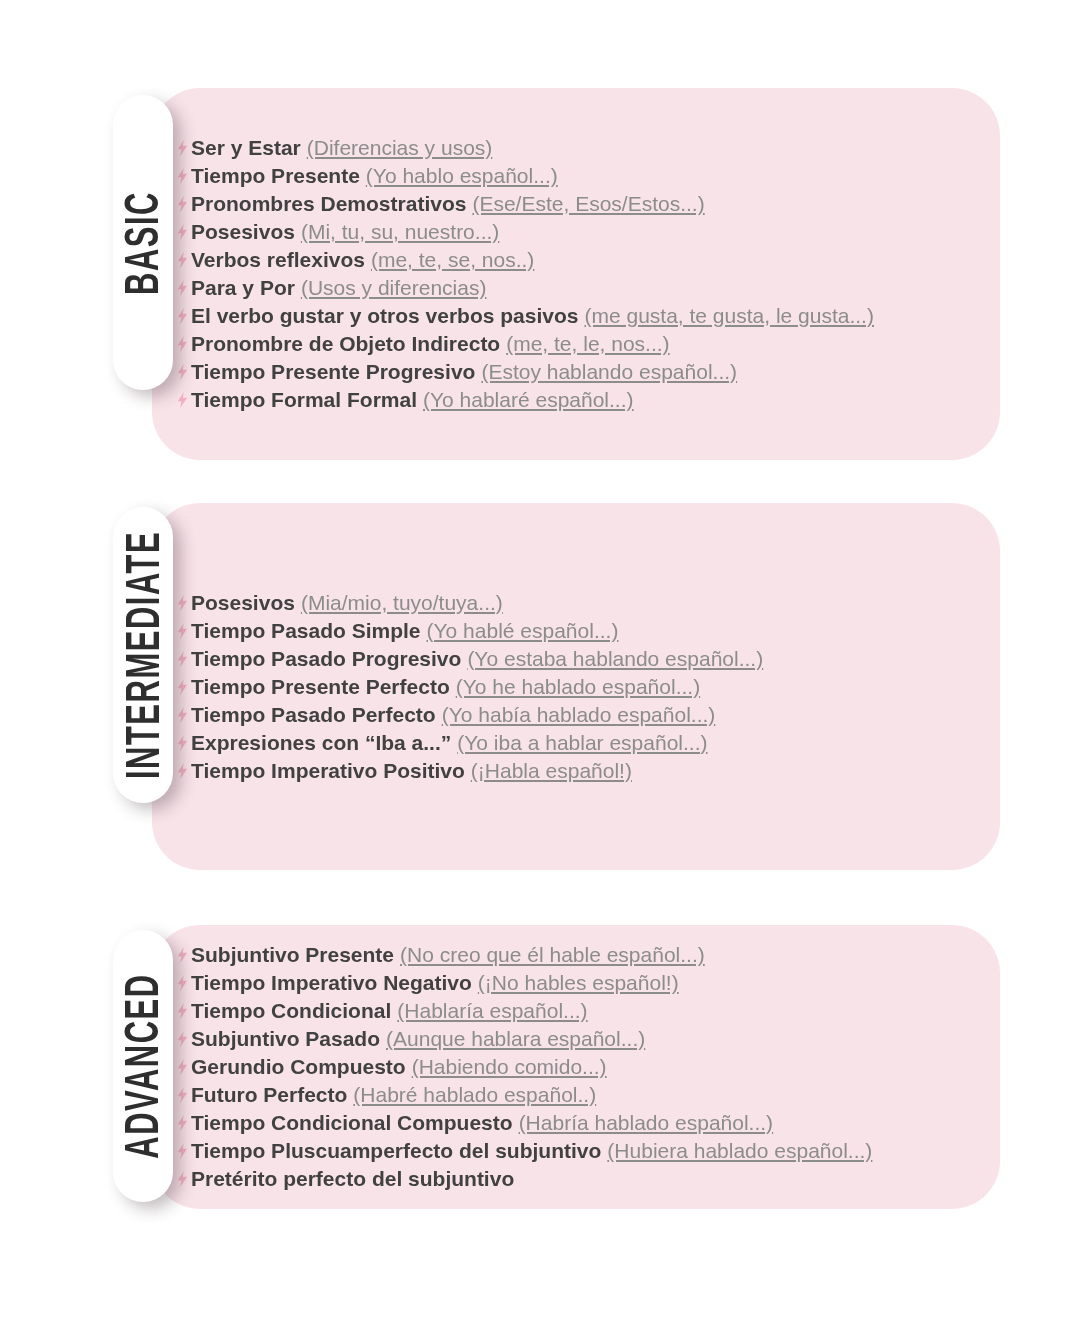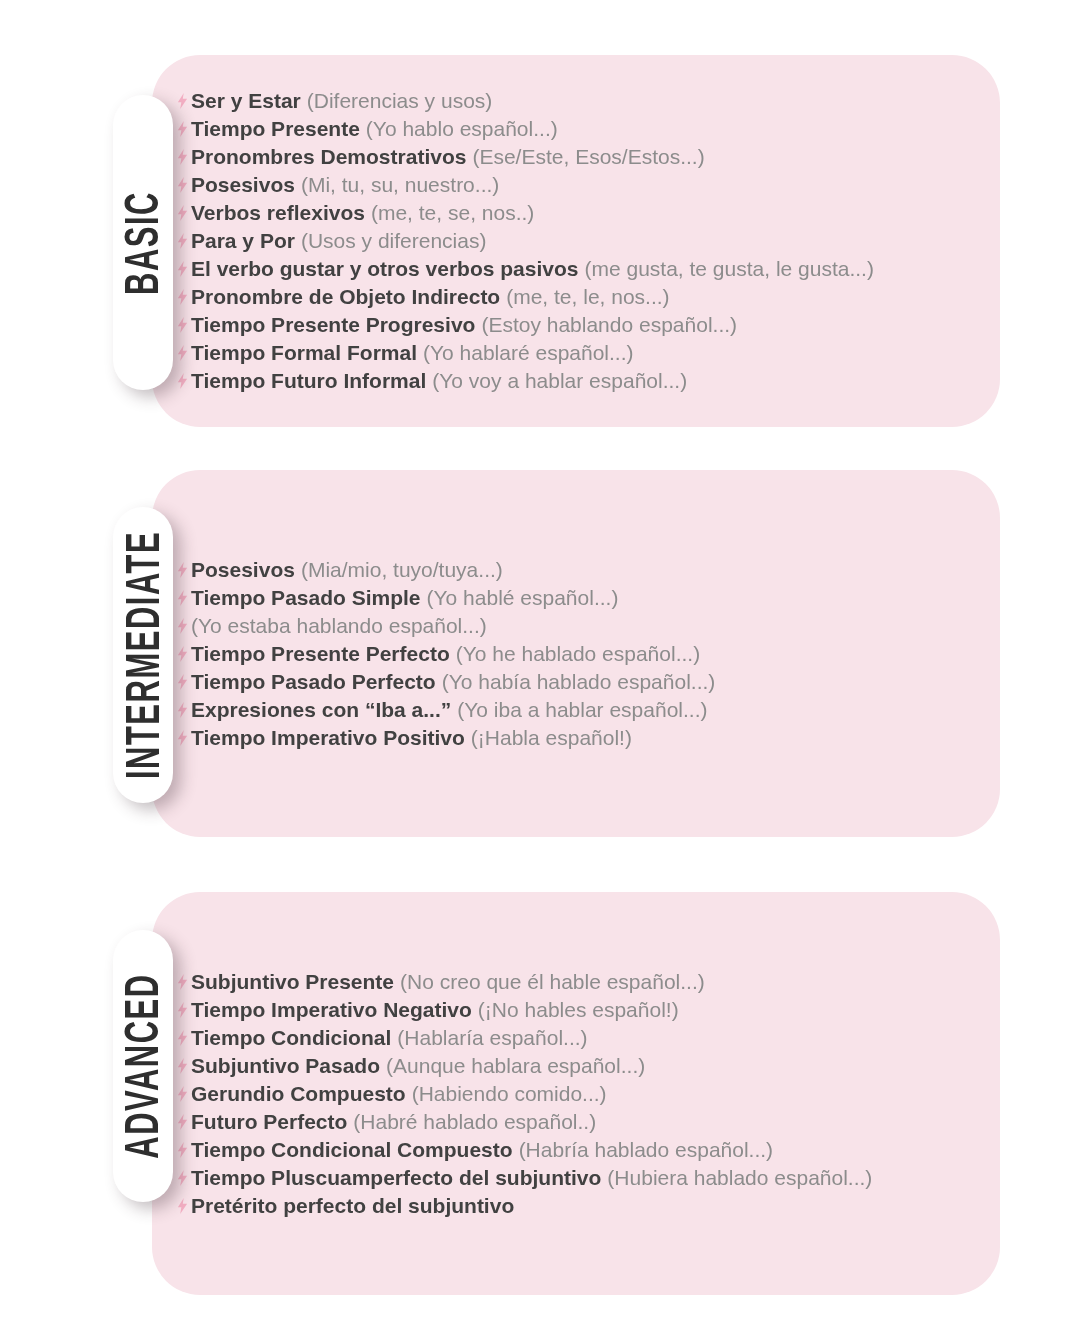--- a/index.html
+++ b/index.html
@@ -20,24 +20,25 @@
     left: 152px;
     width: 848px;
     background: var(--panel-bg, #f8e3e9);
     border-radius: 48px;
     display: flex;
     flex-direction: column;
     justify-content: center;
     box-sizing: border-box;
     padding-left: 25px;
     padding-right: 18px;
+    margin-top: 33px;
   }
   .s0 .panel { top: 55px;  height: 372px; }
   .s1 .panel { top: 470px; height: 367px; }
-  .s2 .panel { top: 892px; height: 403px; }
+  .s2 .panel { top: 892px; height: 284px; }
 
   .pill {
     position: absolute;
     left: 113px;
     width: 60px;
     background: var(--pill-bg, #ffffff);
     border-radius: 30px;
     box-shadow: 8px 7px 16px rgba(60, 40, 50, 0.30);
     display: flex;
     align-items: center;
@@ -78,20 +79,21 @@
     margin-right: 3px;
   }
   .t {
     font-weight: bold;
     color: var(--title-color, #414141);
     margin-right: 6px;
   }
   .e {
     font-weight: normal;
     color: var(--example-color, #8c8c8c);
+    text-decoration: underline;
   }
 </style>
 </head>
 <body>
 
 <div class="canvas">
 
   <div class="section s0">
     <div class="pill">
       <span class="vlabel">BASIC</span>
@@ -161,27 +163,20 @@
             <span class="t">Tiempo Presente Progresivo</span>
             <span class="e">(Estoy hablando español...)</span>
           </li>
           <li>
             <svg class="bolt" viewBox="0 0 12 18">
               <path d="M7.4 0 L0.8 10.4 H4.7 L3.4 18 L11.2 6.6 H6.3 Z" fill="#f3afc3"></path>
             </svg>
             <span class="t">Tiempo Formal Formal</span>
             <span class="e">(Yo hablaré español...)</span>
           </li>
-          <li>
-            <svg class="bolt" viewBox="0 0 12 18">
-              <path d="M7.4 0 L0.8 10.4 H4.7 L3.4 18 L11.2 6.6 H6.3 Z" fill="#f3afc3"></path>
-            </svg>
-            <span class="t">Tiempo Futuro Informal</span>
-            <span class="e">(Yo voy a hablar español...)</span>
-          </li>
         </ul>
     </div>
   </div>
 
   <div class="section s1">
     <div class="pill">
       <span class="vlabel">INTERMEDIATE</span>
     </div>
     <div class="panel">
       <ul class="topics">
@@ -196,20 +191,21 @@
             <svg class="bolt" viewBox="0 0 12 18">
               <path d="M7.4 0 L0.8 10.4 H4.7 L3.4 18 L11.2 6.6 H6.3 Z" fill="#f3afc3"></path>
             </svg>
             <span class="t">Tiempo Pasado Simple</span>
             <span class="e">(Yo hablé español...)</span>
           </li>
           <li>
             <svg class="bolt" viewBox="0 0 12 18">
               <path d="M7.4 0 L0.8 10.4 H4.7 L3.4 18 L11.2 6.6 H6.3 Z" fill="#f3afc3"></path>
             </svg>
+            <span class="t">Tiempo Pasado Progresivo</span>
             <span class="e">(Yo estaba hablando español...)</span>
           </li>
           <li>
             <svg class="bolt" viewBox="0 0 12 18">
               <path d="M7.4 0 L0.8 10.4 H4.7 L3.4 18 L11.2 6.6 H6.3 Z" fill="#f3afc3"></path>
             </svg>
             <span class="t">Tiempo Presente Perfecto</span>
             <span class="e">(Yo he hablado español...)</span>
           </li>
           <li>

